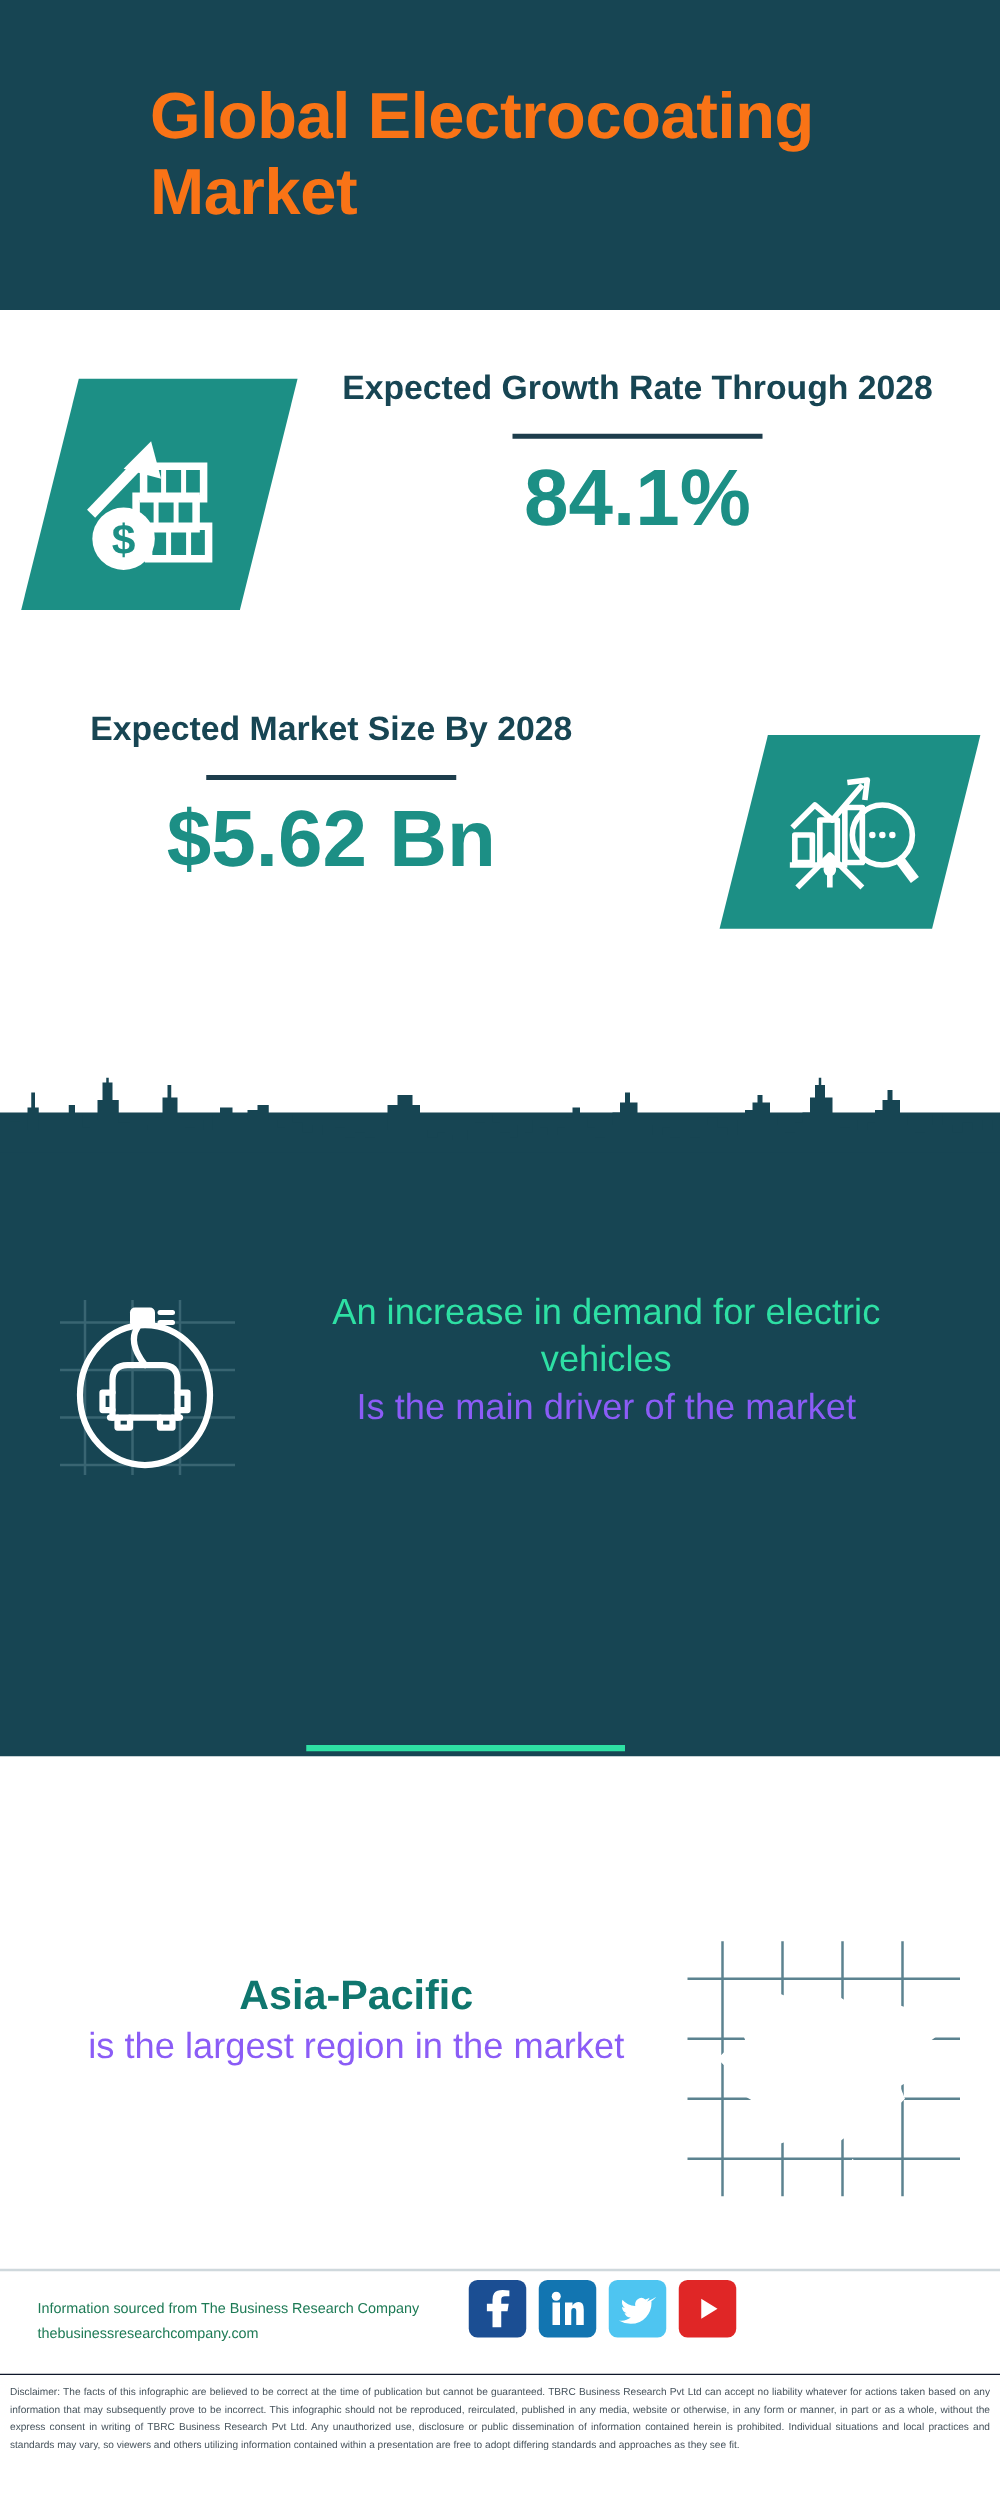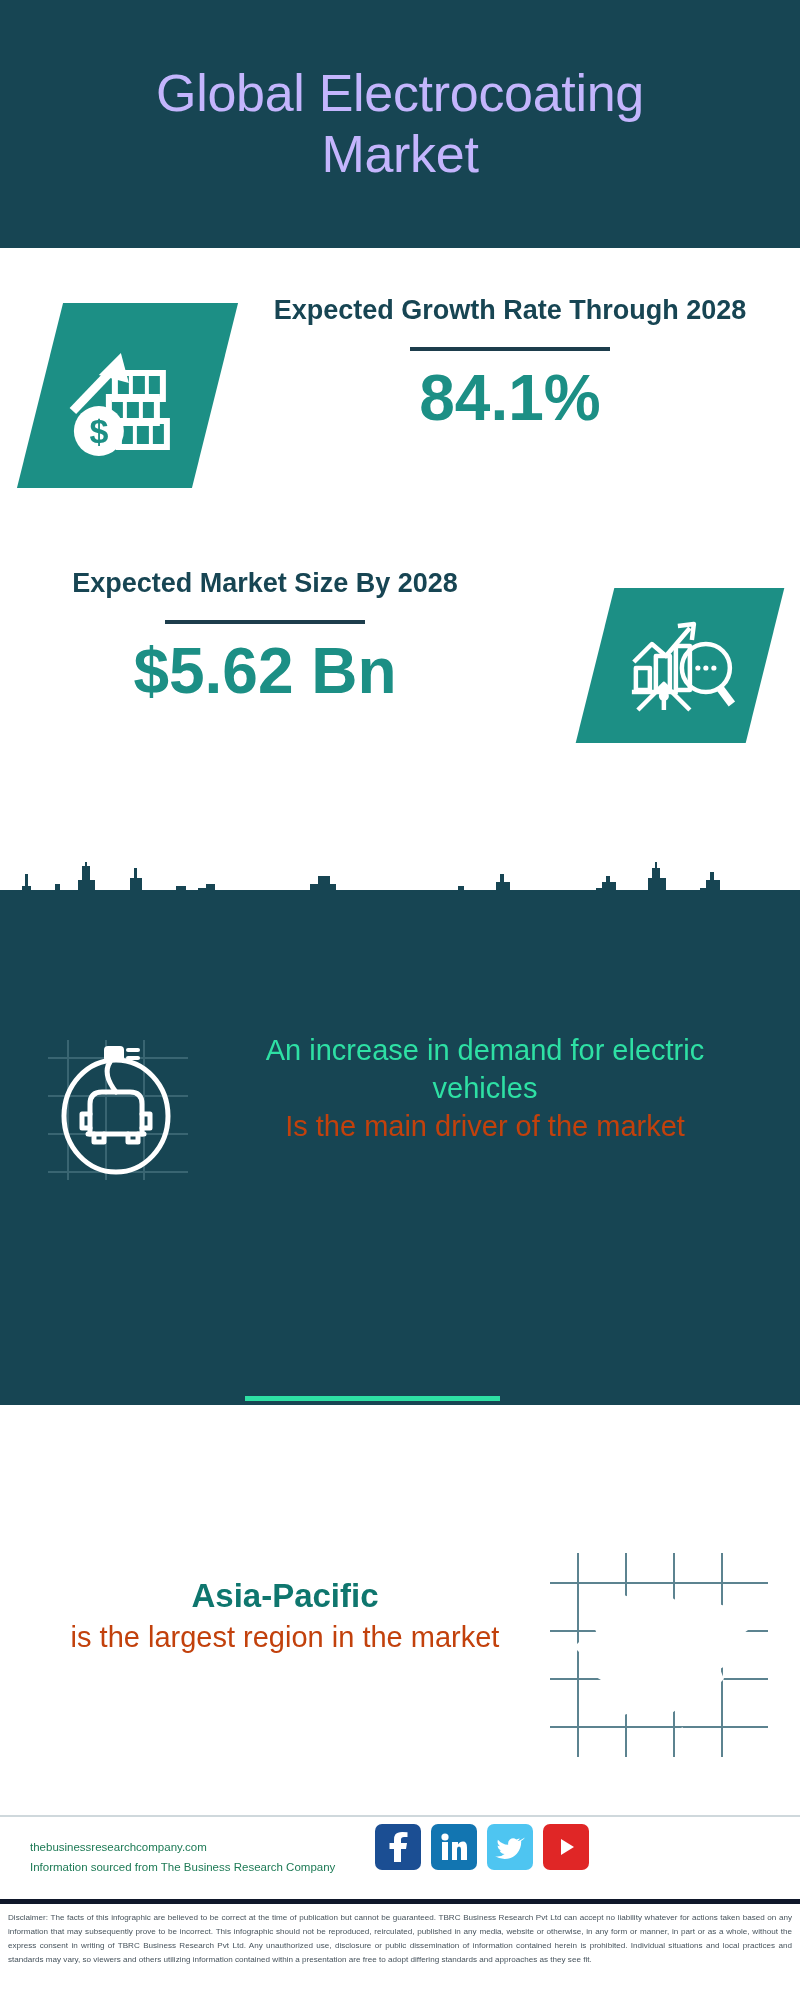--- a/index.html
+++ b/index.html
@@ -24,25 +24,24 @@
     position: absolute;
     left: 0; top: 0;
     width: 800px;
     height: 248px;
     background: #174553;
     display: flex;
     align-items: center;
     justify-content: center;
   }
   .header-title {
-    color: #c4b5fd;
+    color: #f97316;
     font-size: 52px;
-    font-weight: normal;
+    font-weight: bold;
     line-height: 1.18;
-    text-align: center;
     letter-spacing: -0.3px;
     width: 560px;
   }
 
   
   .mid {
     position: absolute;
     left: 0; top: 248px;
     width: 800px;
     height: 660px;
@@ -114,21 +113,21 @@
     width: 540px;
     text-align: center;
   }
   .accent-line {
     color: #2ee0a4;
     font-size: 29px;
     font-weight: normal;
     line-height: 1.3;
   }
   .plain-line {
-    color: #c2410c;
+    color: #8b5cf6;
     font-size: 29px;
     font-weight: normal;
     line-height: 1.32;
   }
 
   .green-rule {
     position: absolute;
     left: 245px; top: 1396px;
     width: 255px;
     height: 5px;
@@ -189,21 +188,21 @@
   .soc-li { background: #1275b1; }
   .soc-tw { background: #4ec5f1; }
   .soc-yt { background: #e02626; }
 
   .disclaimer {
     position: absolute;
     left: 0; top: 1899px;
     width: 800px;
     height: 101px;
     background: #ffffff;
-    border-top: 5px solid #0f172a;
+    border-top: 1px solid #0f172a;
     padding: 7px 8px 0 8px;
   }
   .disclaimer p {
     color: #46535c;
     font-size: 8.1px;
     line-height: 1.72;
     text-align: justify;
   }
 </style>
 </head>
@@ -350,22 +349,22 @@
       <path fill="#ffffff" d="M170 146 L178 156 L172 164 L164 156 Z"></path>
       <path fill="#ffffff" d="M142 182 L150 190 L146 200 L136 194 Z"></path>
       <path fill="#ffffff" d="M158 186 L166 192 L162 200 L154 194 Z"></path>
       <path fill="#ffffff" d="M118 186 L126 194 L120 202 L112 196 Z"></path>
       <path fill="#ffffff" d="M215 90 L226 94 L220 102 L212 98 Z"></path>
     </svg>
   </div>
 
   <div class="footer">
     <div class="footer-src">
+      <div>Information sourced from The Business Research Company</div>
       <div>thebusinessresearchcompany.com</div>
-      <div>Information sourced from The Business Research Company</div>
     </div>
   </div>
 
   <div class="socials">
     <a class="soc soc-fb">
       <svg width="24" height="30" viewBox="0 0 24 30">
         <path fill="#ffffff" d="M15 30 L15 17 L20 17 L21 11 L15 11 L15 7.5 Q15 5 18 5 L21.5 5 L21.5 0.3 Q19 0 16.2 0 Q11.2 0 9.3 2.6 Q8 4.4 8 7.8 L8 11 L3.5 11 L3.5 17 L8 17 L8 30 Z"></path>
       </svg>
     </a>
     <a class="soc soc-li">

